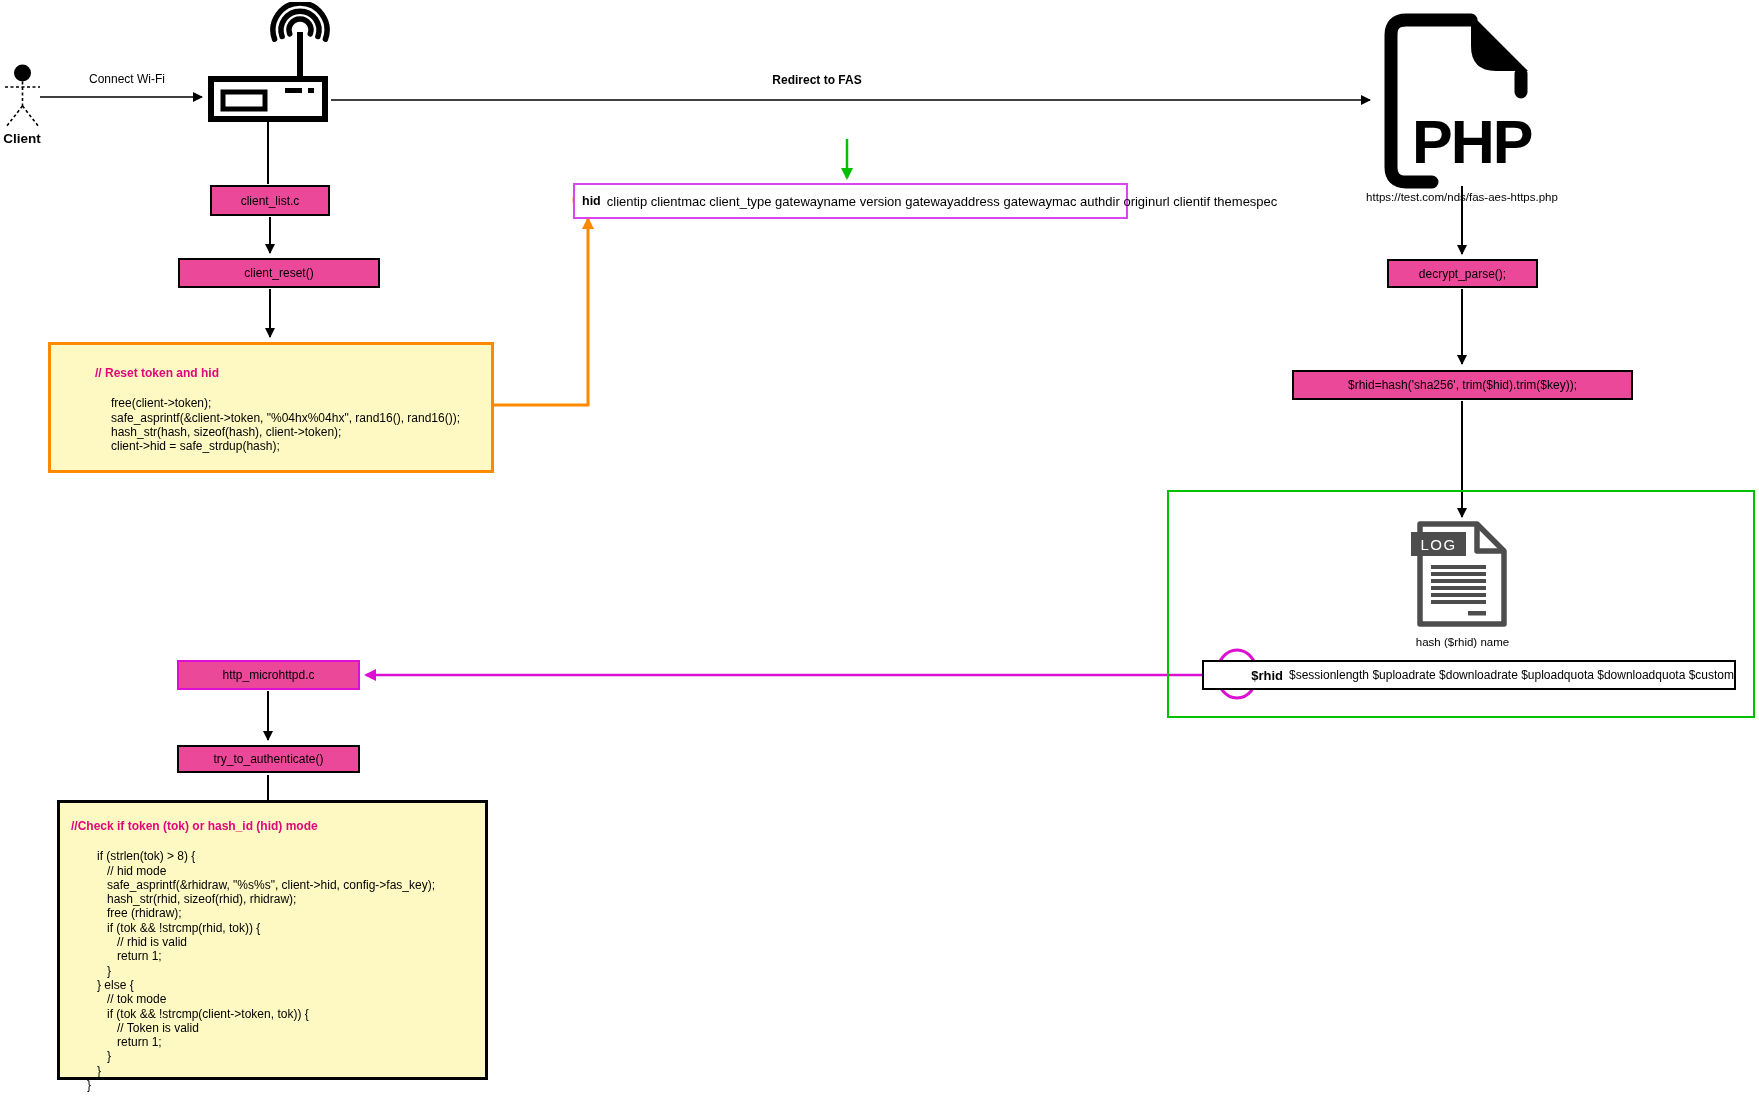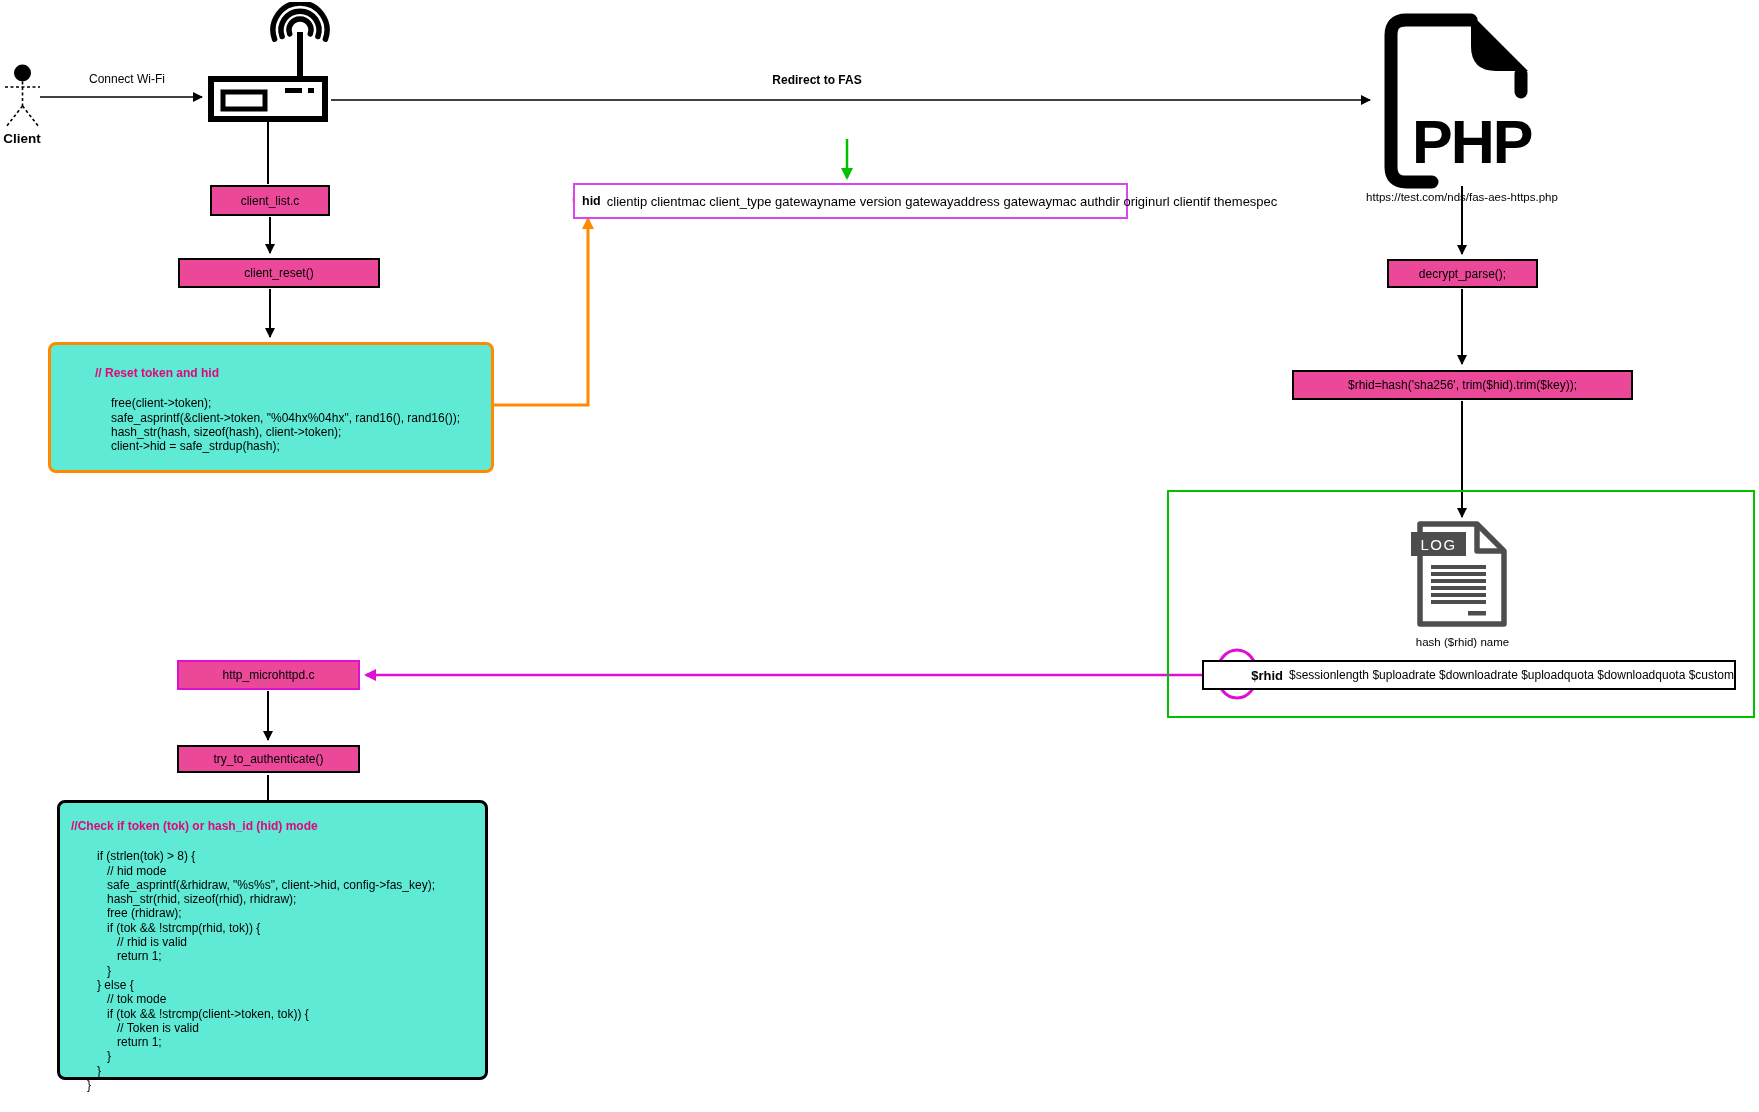--- a/index.html
+++ b/index.html
@@ -4,21 +4,21 @@
 <style>
   html,body{margin:0;padding:0;background:#ffffff;}
   .canvas{position:relative;width:1759px;height:1112px;background:#fff;
           font-family:"Liberation Sans","DejaVu Sans",sans-serif;color:#000;}
   .abs{position:absolute;}
   svg.overlay{position:absolute;left:0;top:0;width:1759px;height:1112px;pointer-events:none;}
   .node{position:absolute;background:#ec4899;border:2px solid #000;display:flex;
         align-items:center;justify-content:center;font-size:12px;white-space:nowrap;}
   .lbl{position:absolute;font-size:12px;text-align:center;white-space:nowrap;}
   .bold{font-weight:bold;}
-  .codebox{position:absolute;background:#5eead4;font-size:12px;line-height:14.3px;border-radius:8px;}
+  .codebox{position:absolute;background:#fef9c3;font-size:12px;line-height:14.3px;}
   .codebox pre{margin:16px;font-family:inherit;font-size:12px;line-height:14.3px;white-space:pre;}
   .comment{font-weight:bold;}
   .flexrow{display:flex;align-items:center;}
   .parambox{position:absolute;background:#fff;display:flex;align-items:center;
             white-space:nowrap;}
 </style>
 </head>
 <body>
 
 <div class="canvas">

